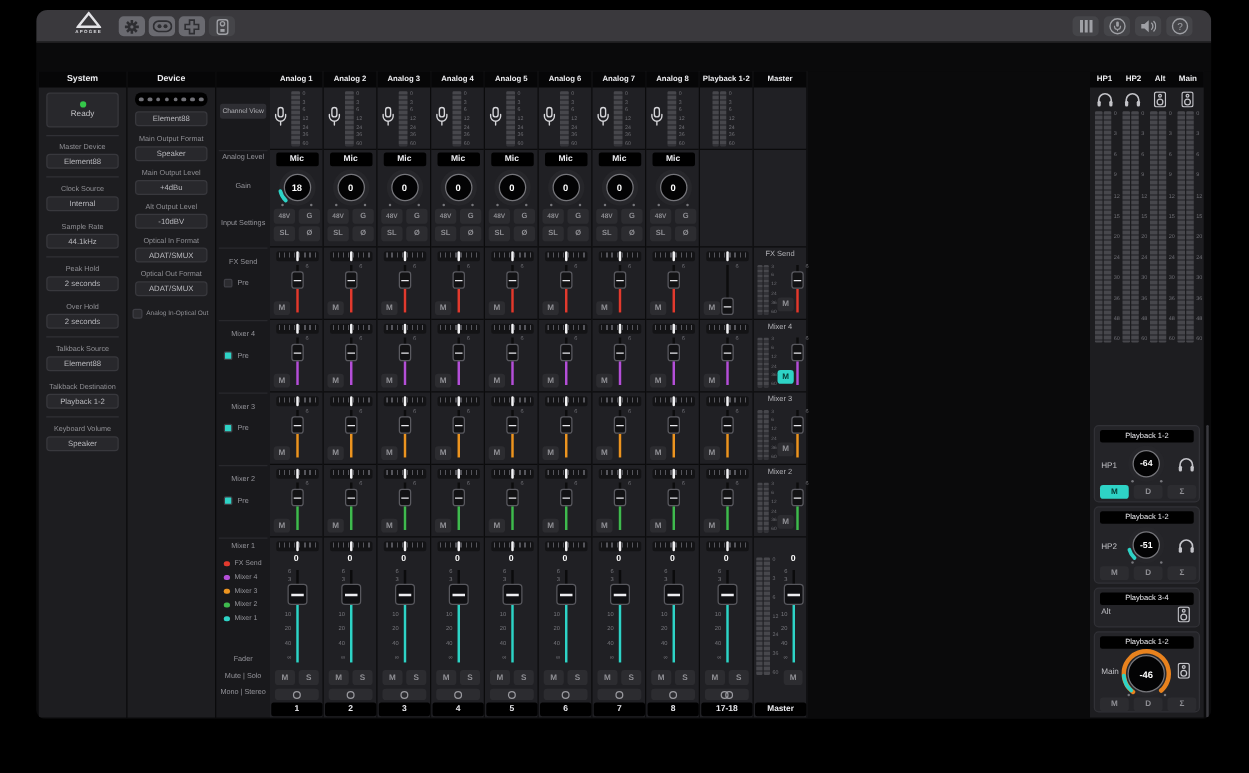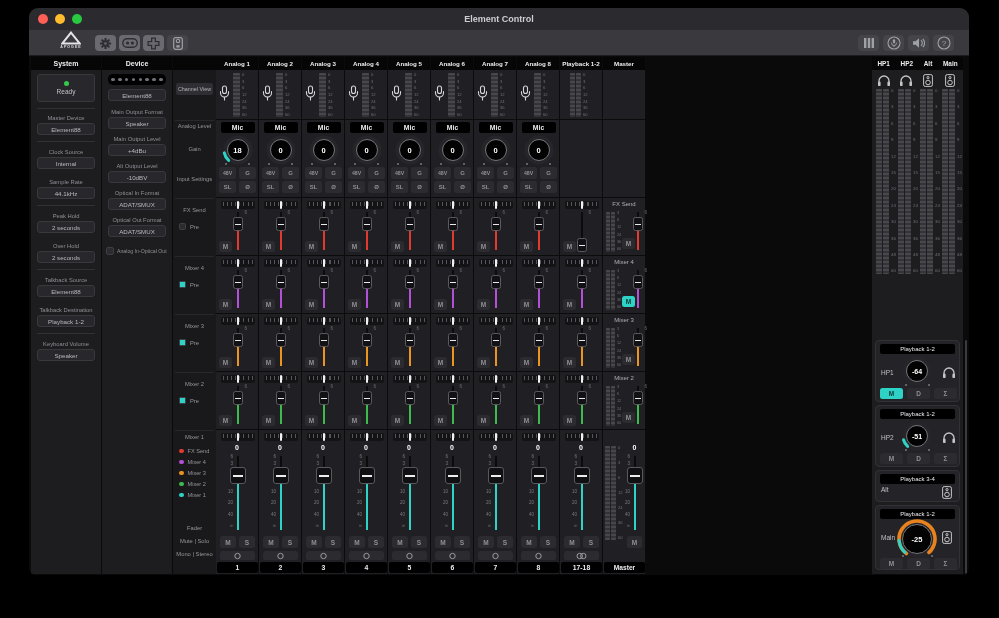--- a/index.html
+++ b/index.html
@@ -25,28 +25,20 @@
   .flabel{position:absolute;left:0;right:0;text-align:center;font-size:5.8px;color:#8f8f94;}
   .fpill{position:absolute;left:6px;width:58px;height:12px;background:#28282c;border:1px solid #38383d;
     border-radius:3px;color:#b9b9be;font-size:6.2px;display:flex;align-items:center;justify-content:center;}
   .divider{position:absolute;left:6px;width:58px;height:1px;background:#303035;}
   .blackpill{background:#000;border-radius:2px;color:#ececf0;display:flex;align-items:center;justify-content:center;}
 </style>
 </head>
 <body>
 
 <div class="window">
-  <div class="titlebar">
-    <div class="lights">
-      <div class="light" style="background:#ff5f57;"></div>
-      <div class="light" style="background:#febc2e;"></div>
-      <div class="light" style="background:#28c840;"></div>
-    </div>
-    <div class="title">Element Control</div>
-  </div>
   <div class="toolbar">
     <div class="logo">
       <svg width="20" height="14" viewBox="0 0 22 15">
         <path d="M11 1.5 L20.5 13.5 H1.5 Z" fill="none" stroke="#e3e3e7" stroke-width="2.2"></path>
       </svg>
       <span class="logo-word">APOGEE</span>
     </div>
     <div class="tbtn light" style="left:66px;">
       <svg width="13" height="13" viewBox="0 0 14 14">
         <g stroke="#2e2e32" stroke-width="2.2">
@@ -1618,21 +1610,21 @@
         <div style="position: absolute; left: 3px; top: 448px; width: 85px; height: 65px; background: rgb(36, 36, 40); border-radius: 4px; border: 1px solid rgb(49, 49, 54);">
           <div class="blackpill" style="position: absolute; left: 4px; top: 3px; width: 75px; height: 10px; font-size: 6px;">Playback 1-2</div>
           <div style="position: absolute; left: 5px; top: 28px; font-size: 6.5px; color: rgb(192, 192, 197);">Main</div>
           <div style="position: absolute; left: 66px; top: 24px;"><svg width="10" height="13" viewBox="0 0 10 13" fill="none" stroke="#c4c4c9" stroke-width="1">
               <rect x="0.6" y="0.6" width="8.8" height="11.8" rx="1.6"></rect>
               <circle cx="5" cy="3.6" r="1.1"></circle>
               <circle cx="5" cy="8.5" r="2.3"></circle>
             </svg></div>
           <div style="position: absolute; left: 21px; top: 13px; width: 40px; height: 40px;">
             <div style="position: absolute; left: 5px; top: 5px; width: 30px; height: 30px; border-radius: 50%; background: rgb(3, 3, 4); border: 1.5px solid rgb(117, 117, 122); box-shadow: rgb(38, 38, 42) 0px 0px 0px 3.5px; display: flex; align-items: center; justify-content: center;">
-              <span style="font-size: 7.5px; font-weight: bold; color: rgb(255, 255, 255);">-25</span>
+              <span style="font-size: 7.5px; font-weight: bold; color: rgb(255, 255, 255);">-46</span>
             </div>
             <div style="position: absolute; inset: 0px;"><svg width="40" height="40">
                 <circle cx="20" cy="20" r="18" fill="none" stroke="#e8821e" stroke-width="3.6" stroke-dasharray="88.21592171280139 113.09733552923255" transform="rotate(126 20 20)" stroke-linecap="round"></circle>
                 <circle cx="20" cy="20" r="18" fill="none" stroke="#2ed3c6" stroke-width="3" stroke-dasharray="13.571680263507906 113.09733552923255" transform="rotate(132 20 20)" stroke-linecap="round"></circle>
               </svg></div>
             <div style="position: absolute; left: 12%; top: 90%; width: 2px; height: 2px; border-radius: 50%; background: rgb(119, 119, 124);"></div>
             <div style="position: absolute; left: 84%; top: 90%; width: 2px; height: 2px; border-radius: 50%; background: rgb(119, 119, 124);"></div>
           </div>
           <div style="position: absolute; left: 4px; top: 52px; width: 23px; height: 11px; border-radius: 2.5px; background: rgb(44, 44, 48); color: rgb(143, 143, 148); display: flex; align-items: center; justify-content: center; font-size: 6.5px; font-weight: bold;">M</div>
           <div style="position: absolute; left: 31px; top: 52px; width: 23px; height: 11px; border-radius: 2.5px; background: rgb(44, 44, 48); color: rgb(143, 143, 148); display: flex; align-items: center; justify-content: center; font-size: 6.5px; font-weight: bold;">D</div>

